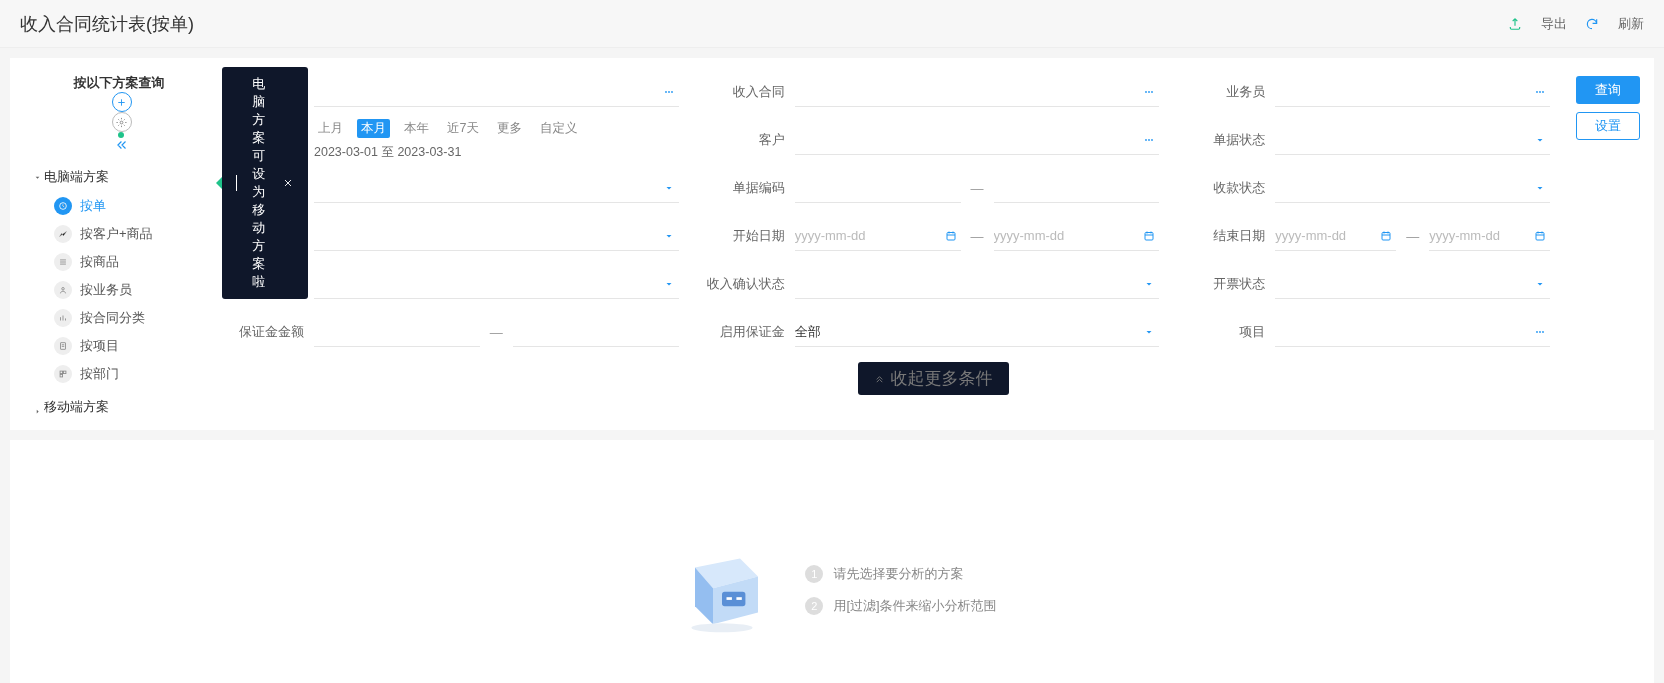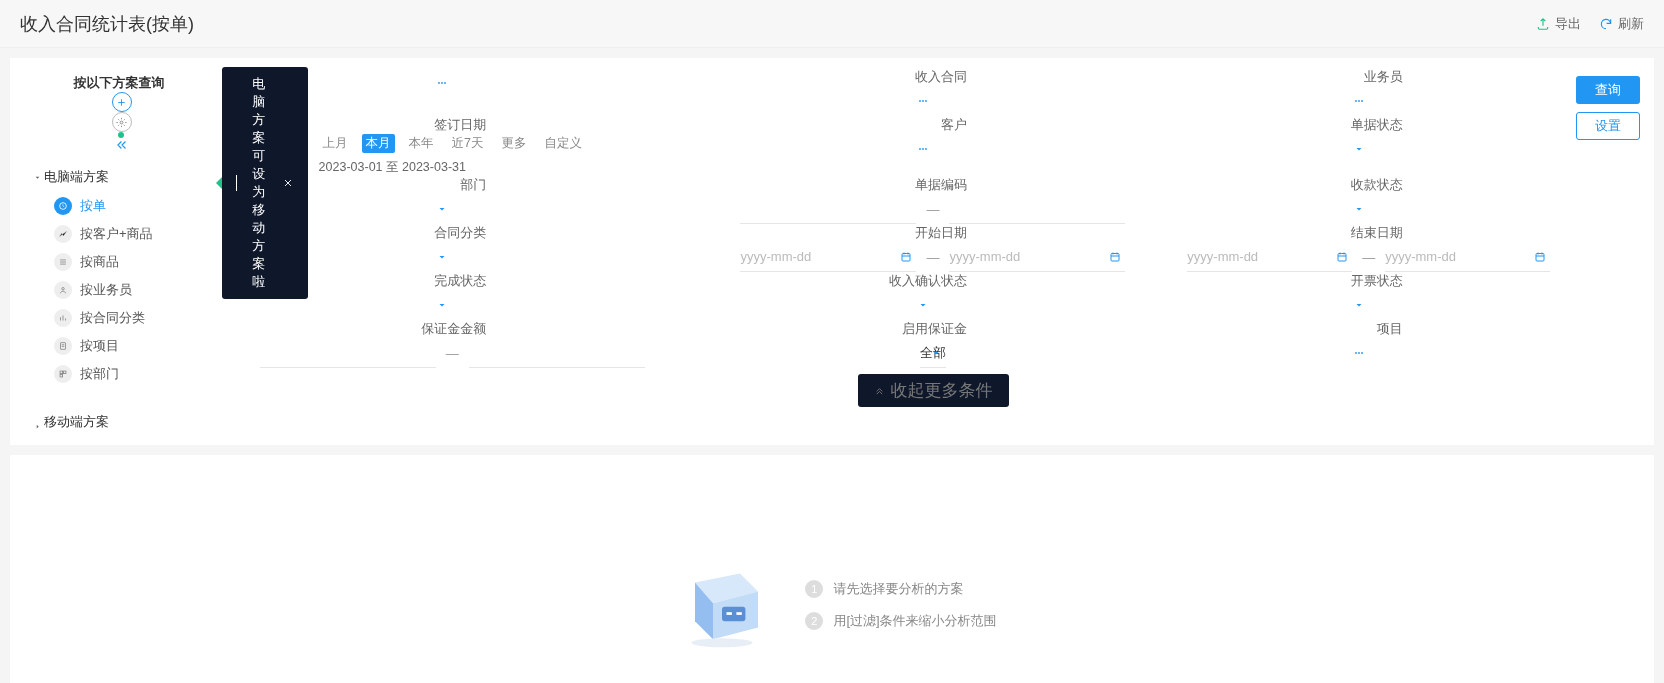--- a/index.html
+++ b/index.html
@@ -2,21 +2,21 @@
 <html><head>
 <meta charset="utf-8">
 <style>
 * { box-sizing: border-box; margin: 0; padding: 0; }
 body { font-family: "Microsoft YaHei", "PingFang SC", sans-serif; font-size: 13px; color: #333; background: #f5f5f5; }
 .page { width: 1664px; }
 
 .header { height: 48px; background: #f7f7f7; border-bottom: 1px solid #eee; display: flex; align-items: center; padding: 0 20px; }
 .page-title { font-size: 18px; color: #333; flex: 1; }
 .header-actions { display: flex; gap: 18px; }
-.header-action { display: flex; align-items: center; gap: 5px; color: #666; cursor: pointer; font-size: 13px; }
+.header-action { display: flex; align-items: center; gap: 19px; color: #666; cursor: pointer; font-size: 13px; }
 .header-action svg { width: 14px; height: 14px; }
 
 .content-wrap { padding: 10px; }
 .upper { display: flex; background: #fff; }
 
 .sidebar { width: 210px; padding: 10px 0; position: relative; }
 .sidebar-head { display: flex; align-items: center; padding: 6px 14px 12px 22px; font-weight: 600; color: #333; font-size: 13px; flex-direction: column; }
 .sidebar-head-label { flex: 1; }
 .round-btn { width: 20px; height: 20px; border-radius: 50%; border: 1px solid #bbb; display: inline-flex; align-items: center; justify-content: center; margin-left: 5px; cursor: pointer; color: #888; }
 .round-btn.plus { border-color:#2196F3; color:#2196F3; }
@@ -36,21 +36,21 @@
 .tree-item.active .icon-wrap { background: #2196F3; color:#fff; }
 .tree-item .icon-wrap svg { width:10px; height:10px; }
 
 .tooltip-pop { position: absolute; left: 212px; top: 9px; background: #0f172a; color: #fff; padding: 8px 14px; border-radius: 3px; display: flex; align-items: center; gap: 14px; font-size: 13px; z-index: 5; }
 .tooltip-pop::before { content:""; position:absolute; left:-6px; top:50%; margin-top:-6px; border:6px solid transparent; border-right-color:#1fc38a; border-left:none; }
 .tooltip-pop .tip-bar { width:3px; height:16px; background:#fff; margin-right:2px; }
 .tooltip-close { cursor:pointer; color:#fff; opacity:.9; display:inline-flex; }
 
 .filters { flex: 1; padding: 10px 14px 0 6px; position:relative; }
 .filter-grid { display: grid; grid-template-columns: repeat(3, 1fr); gap: 0 28px; }
-.filter-cell { display: flex; align-items: center; min-height: 48px; flex-direction: column; }
+.filter-cell { display: flex; align-items: center; min-height: 48px; }
 .f-label { width: 88px; text-align: right; color: #666; padding-right: 10px; font-size: 13px; flex-shrink:0; }
 .f-body { flex: 1; position: relative; }
 
 .sel-line, .inp-line { border-bottom: 1px solid #e5e5e5; height: 30px; display: flex; align-items: center; position: relative; }
 .sel-caret { position: absolute; right: 4px; color: #2196F3; display:inline-flex; }
 .sel-caret svg, .dots-right svg, .cal-icon svg { width:12px; height:12px; }
 .dots-right { position: absolute; right: 4px; color: #2196F3; cursor:pointer; display:inline-flex; }
 .cal-icon { position:absolute; right:4px; color:#2196F3; cursor:pointer; display:inline-flex; }
 
 .range-pair { display:flex; align-items:center; gap:10px; }
@@ -205,21 +205,21 @@
               <span class="icon-wrap">
                   <svg viewBox="0 0 24 24">
                     <rect x="5" y="5" width="6" height="6" fill="none" stroke="currentColor" stroke-width="2"></rect>
                     <rect x="13" y="5" width="6" height="6" fill="none" stroke="currentColor" stroke-width="2"></rect>
                     <rect x="5" y="13" width="6" height="6" fill="none" stroke="currentColor" stroke-width="2"></rect>
                   </svg>
                 </span>
               <span>按部门</span>
             </div>
           </div>
-          <div class="tree-node" style="margin-top:21px;align-items:flex-end;">
+          <div class="tree-node" style="margin-top:6px;align-items:flex-end;">
             <span class="tree-caret">
                 <svg viewBox="0 0 24 24">
                   <path fill="currentColor" d="M10 7l5 5-5 5z"></path>
                 </svg>
               </span>
             <span class="tree-group-label">移动端方案</span>
           </div>
         </div>
       </div>
 

